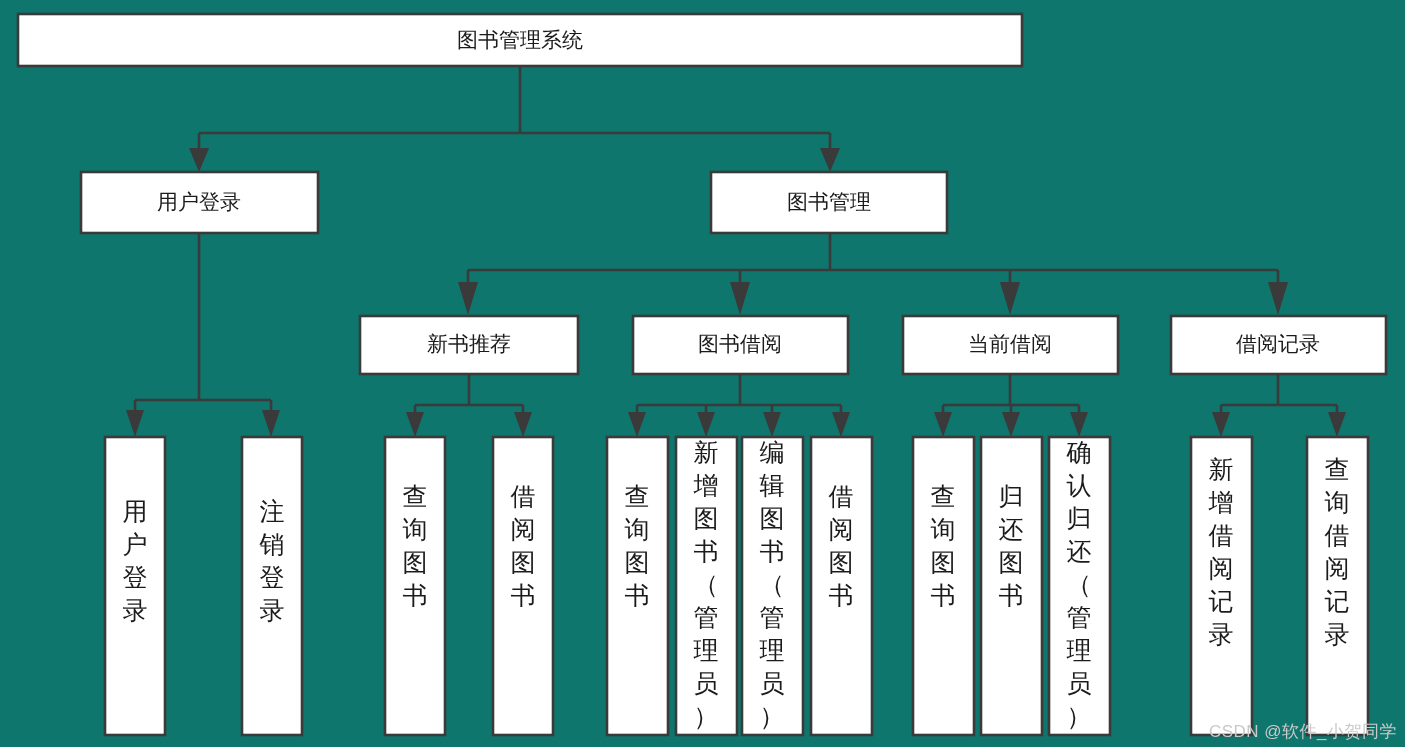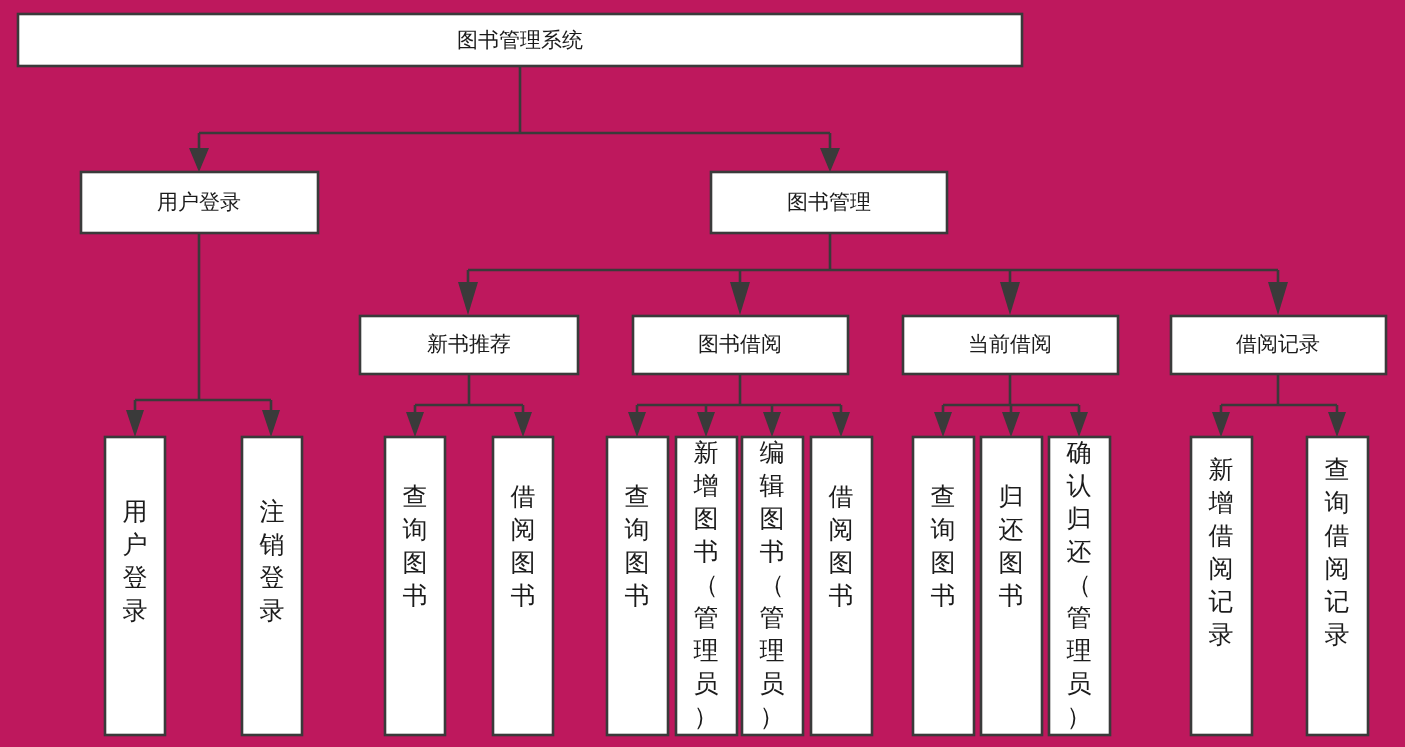--- a/index.html
+++ b/index.html
@@ -2,21 +2,21 @@
 <html><head>
 <meta charset="utf-8">
 <style>
   html,body{margin:0;padding:0;background:#ffffff;}
   body{
     width:1405px;height:747px;
     font-family:"Liberation Sans","DejaVu Sans",sans-serif;
     overflow:hidden;
     position:relative;
   }
-  #diagram-root{position:relative;width:1405px;height:747px;background:#be185d;}
+  #diagram-root{position:relative;width:1405px;height:747px;background:#0f766e;}
   svg#tree{position:absolute;left:0;top:0;width:1405px;height:747px;display:block;}
 
   .node-rect{fill:#ffffff;stroke:#3a3a3a;stroke-width:2.6;}
   .edge{stroke:#3a3a3a;stroke-width:2.6;fill:none;}
   .arrow-head{fill:#3a3a3a;stroke:none;}
 
   .node-label{
     font-family:"Liberation Sans","DejaVu Sans",sans-serif;
     fill:#1b1b1b;
     font-size:21px;
@@ -192,13 +192,14 @@
       <rect class="node-rect" x="1191" y="437" width="61" height="298"></rect>
       <text class="leaf-label vert" x="1221" y="478"><tspan x="1221" y="478">新</tspan><tspan x="1221" y="511">增</tspan><tspan x="1221" y="544">借</tspan><tspan x="1221" y="577">阅</tspan><tspan x="1221" y="610">记</tspan><tspan x="1221" y="643">录</tspan></text>
     </g>
     <g>
       <rect class="node-rect" x="1307" y="437" width="61" height="298"></rect>
       <text class="leaf-label vert" x="1337" y="478"><tspan x="1337" y="478">查</tspan><tspan x="1337" y="511">询</tspan><tspan x="1337" y="544">借</tspan><tspan x="1337" y="577">阅</tspan><tspan x="1337" y="610">记</tspan><tspan x="1337" y="643">录</tspan></text>
     </g>
 
   </svg>
 
+  <div class="watermark">CSDN @软件_小贺同学</div>
 </div>
 
 </body></html>

